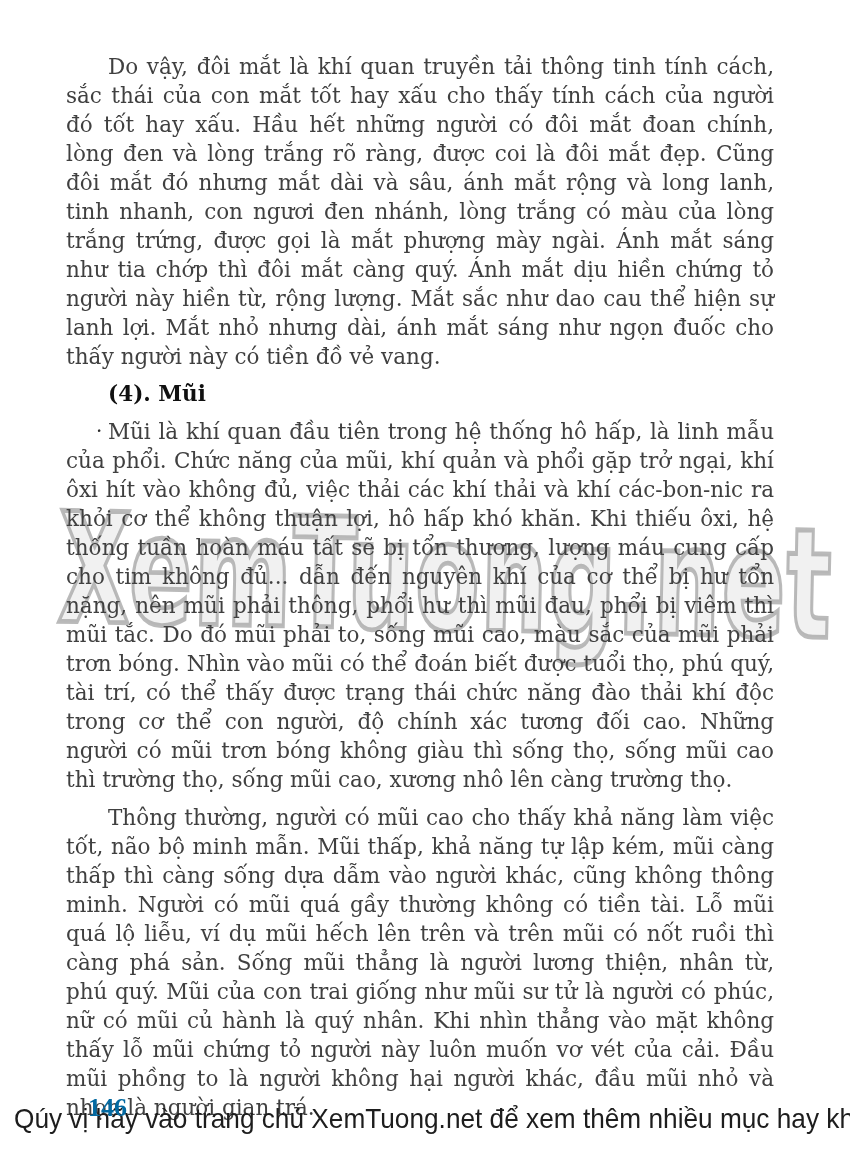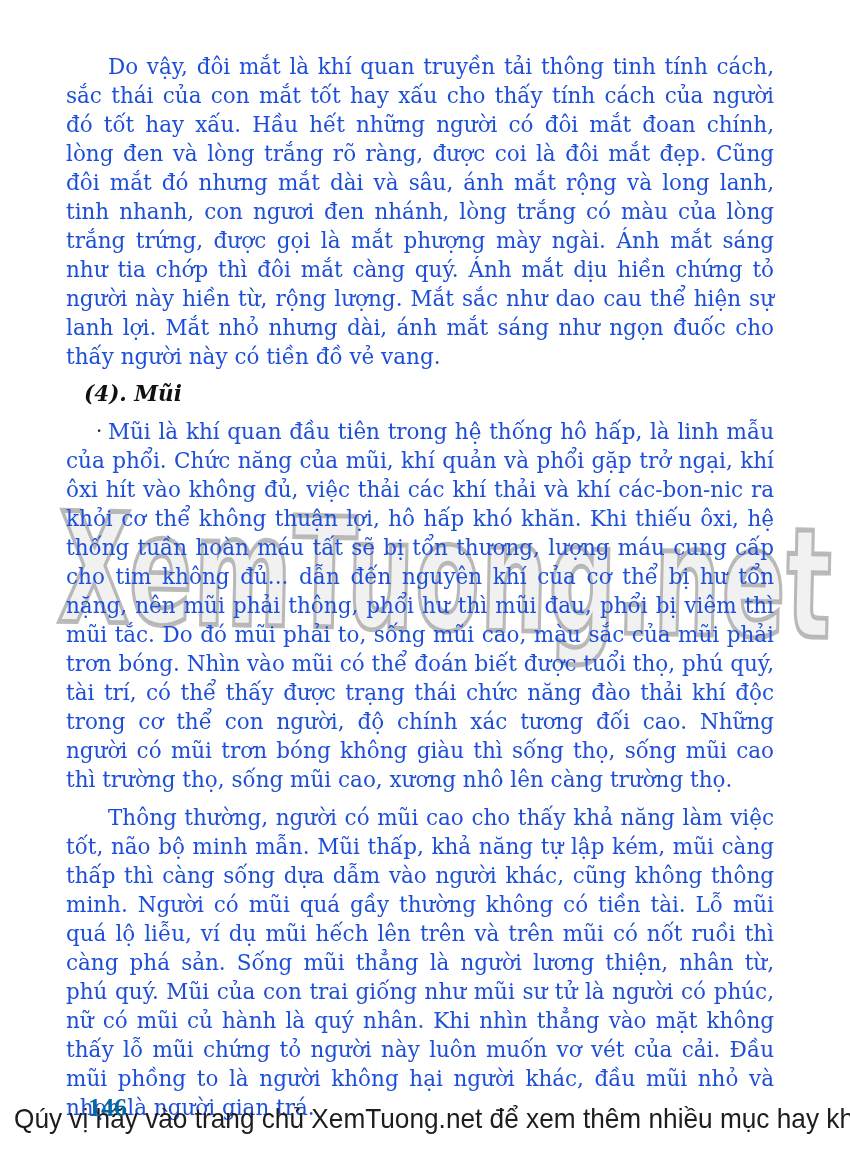--- a/index.html
+++ b/index.html
@@ -40,28 +40,27 @@
     position: relative;
     z-index: 2;
     padding: 52px 60px 0 66px;
   }
   .para {
     margin: 0 16px 9px 0;
     font-size: 21.5px;
     line-height: 29px;
     text-align: justify;
     text-indent: 42px;
-    color: #1d4ed8;
+    color: #404040;
   }
   .heading {
-    margin: 9px 0 10px 18px;
+    margin: 9px 0 10px 42px;
     font-size: 21.5px;
     line-height: 27px;
     font-weight: bold;
-    font-style: italic;
     color: #101010;
   }
   .para-wrap {
     position: relative;
   }
   .margin-mark {
     position: absolute;
     left: 30px;
     top: 4px;
     font-size: 20px;

